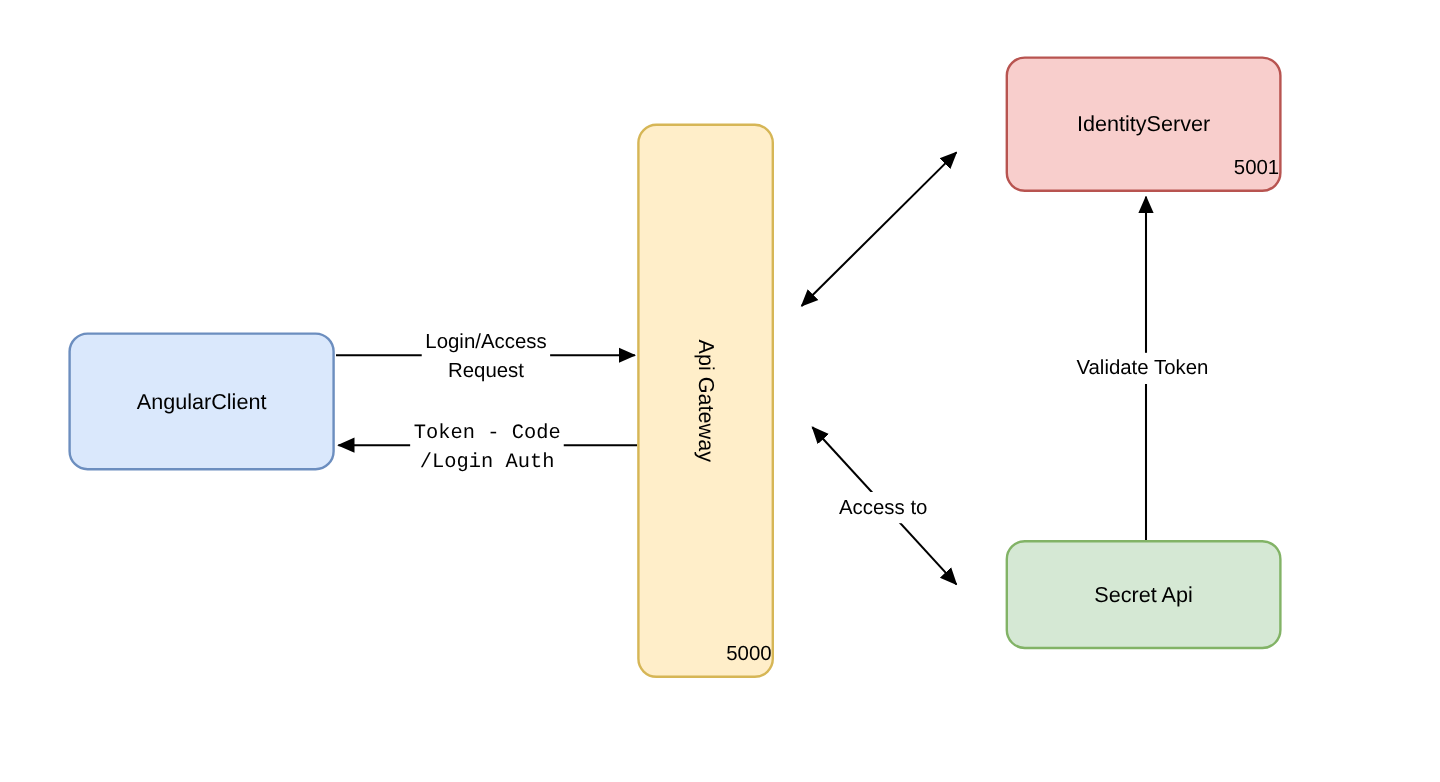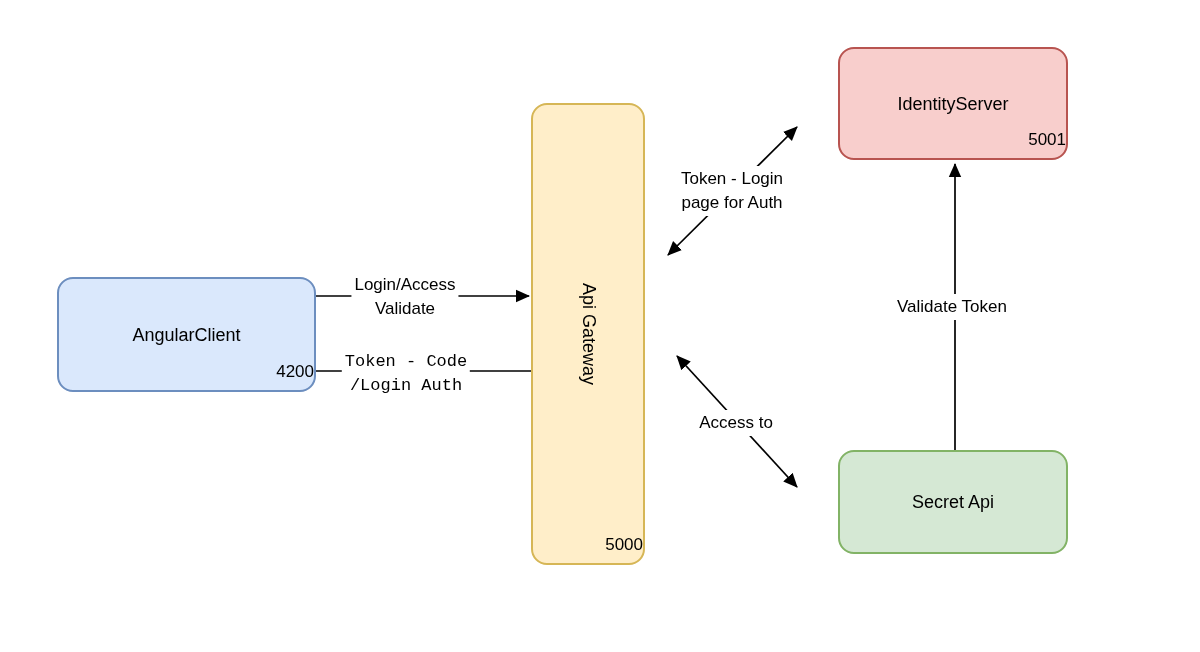--- a/index.html
+++ b/index.html
@@ -52,24 +52,24 @@
     transform: translate(-50%, -50%);
     background: #ffffff;
     text-align: center;
     font-size: 17px;
     line-height: 24px;
     padding: 1px 3px;
     white-space: nowrap;
   }
   .edge-label span { display: block; }
   
-  #node-angular   { left: 57px;  top: 277px; width: 259px; height: 115px; }
+  #node-angular   { left: 57px;  top: 277px; width: 222px; height: 115px; }
   #node-gateway   { left: 531px; top: 103px; width: 114px; height: 462px; }
   #node-identity  { left: 838px; top: 47px;  width: 230px; height: 113px; }
-  #node-secret    { left: 838px; top: 450px; width: 230px; height: 104px; }
+  #node-secret    { left: 838px; top: 450px; width: 230px; height: 91px; }
   
   #label-login-request    { left: 405px; top: 297px; }
   #label-token-code       { left: 406px; top: 374px; font-family: Liberation Mono, monospace; }
   #label-token-login      { left: 732px; top: 191px; }
   #label-access-protected { left: 736px; top: 423px; }
   #label-validate-token   { left: 952px; top: 307px; }
 </style>
 </head>
 <body>
 
@@ -83,51 +83,46 @@
     </defs>
     <line x1="280" y1="296" x2="529" y2="296" marker-end="url(#arrowhead)"></line>
     <line x1="531" y1="371" x2="282" y2="371" marker-end="url(#arrowhead)"></line>
     <line x1="668" y1="255" x2="797" y2="127" marker-start="url(#arrowhead)" marker-end="url(#arrowhead)"></line>
     <line x1="677" y1="356" x2="797" y2="487" marker-start="url(#arrowhead)" marker-end="url(#arrowhead)"></line>
     <line x1="955" y1="450" x2="955" y2="164" marker-end="url(#arrowhead)"></line>
   </svg>
 
   <div class="node" id="node-angular" style="background-color: rgb(218, 232, 252); border-color: rgb(108, 142, 191);">
     <div class="node-title">AngularClient</div>
-    <div class="node-port">4200</div>
   </div>
 
   <div class="node" id="node-gateway" style="background-color: rgb(255, 238, 201); border-color: rgb(214, 182, 86);">
     <div class="node-title rotated">Api Gateway</div>
     <div class="node-port">5000</div>
   </div>
 
   <div class="node" id="node-identity" style="background-color: rgb(248, 206, 204); border-color: rgb(184, 84, 80); padding-left: 32px;">
     <div class="node-title">IdentityServer</div>
     <div class="node-port">5001</div>
   </div>
 
   <div class="node" id="node-secret" style="background-color: rgb(213, 232, 212); border-color: rgb(130, 179, 102);">
     <div class="node-title">Secret Api</div>
   </div>
 
   <div class="edge-label" id="label-login-request">
     <span>Login/Access</span>
-    <span>Validate</span>
+    <span>Request</span>
   </div>
 
   <div class="edge-label" id="label-token-code">
     <span>Token - Code</span>
     <span>/Login Auth</span>
   </div>
 
-  <div class="edge-label" id="label-token-login">
-    <span>Token - Login</span>
-    <span>page for Auth</span>
-  </div>
 
   <div class="edge-label" id="label-access-protected">
     <span>Access to</span>
   </div>
 
   <div class="edge-label" id="label-validate-token">
     <span>Validate Token</span>
   </div>
 
 </div>

